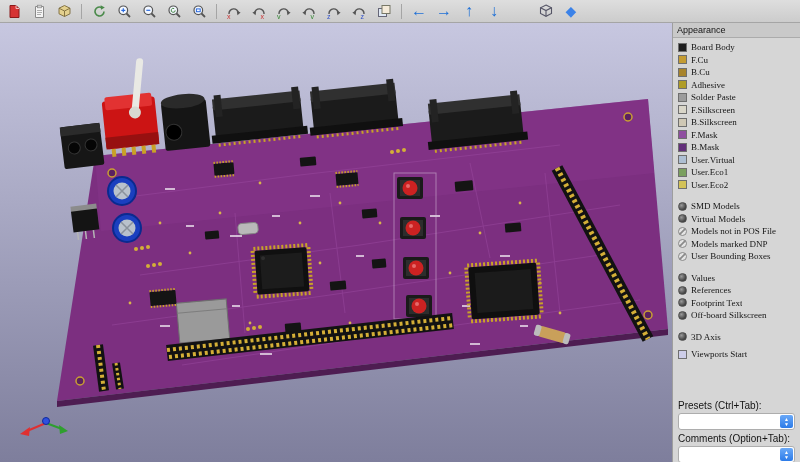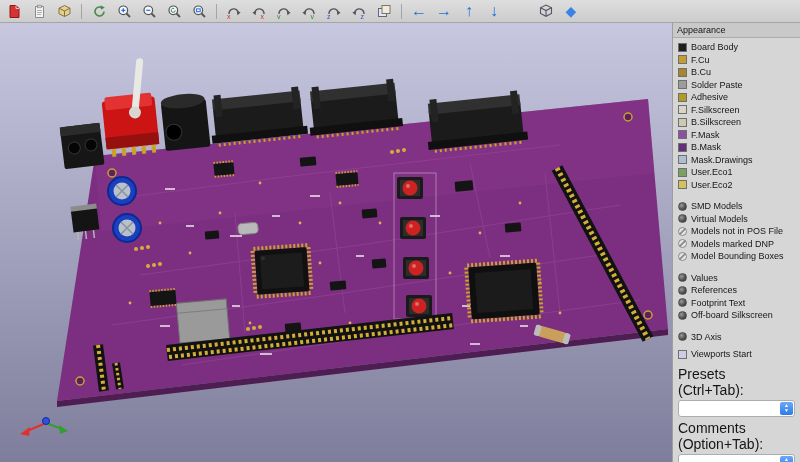--- a/index.html
+++ b/index.html
@@ -13,28 +13,28 @@
   .arrow{color:#1d6fd6;font-size:16px;font-weight:bold;line-height:1;}
   .diamond{color:#3b82e8;font-size:14px;line-height:1;}
   
   .main{flex:1;display:flex;min-height:0;}
   .viewport{position:relative;width:672px;height:440px;background:linear-gradient(#c7c7e0,#7e7e9c);flex:0 0 672px;overflow:hidden;}
   
   .panel{width:127px;height:440px;background:#d6d6d6;border-left:1px solid #9e9e9e;display:flex;flex-direction:column;font-size:9px;color:#151515;overflow:hidden;flex:1;}
   .panel-title{background:#c9c9c9;border-bottom:1px solid #ababab;padding:2px 4px;font-size:9px;flex:0 0 auto;}
   .rows{padding:3px 0 0 5px;flex:0 0 auto;}
   .row{display:flex;align-items:center;height:12.5px;gap:4px;white-space:nowrap;}
-  .rowlabel{overflow:hidden;}
+  .rowlabel{overflow:hidden;font-family:Liberation Serif, serif;}
   .swatch{width:9px;height:9px;border:1px solid #6f6f6f;flex:0 0 9px;box-sizing:border-box;}
   .eye{width:9px;height:9px;border-radius:50%;flex:0 0 9px;background:radial-gradient(circle at 35% 35%,#9a9a9a,#3c3c3c 75%);border:1px solid #4f4f4f;box-sizing:border-box;}
   .eye[data-state="off"]{background:linear-gradient(135deg,#e4e4e4 40%,#8a8a8a 44%,#8a8a8a 56%,#e4e4e4 60%);border:1px solid #8a8a8a;}
   .gap{height:9px;}
   .gap-sm{height:5px;}
   .combos{margin-top:auto;padding:2px 5px 0 5px;flex:0 0 auto;}
-  .combo-label{font-size:14px;margin:3px 0 2px;}
+  .combo-label{font-size:10px;margin:3px 0 2px;}
   .combo{height:17px;background:#ffffff;border:1px solid #adadad;border-radius:3px;position:relative;display:flex;align-items:center;padding-left:4px;box-sizing:border-box;}
   .stepper{position:absolute;right:1px;top:1px;bottom:1px;width:13px;background:linear-gradient(#6aa9f8,#2c7be8);border-radius:2px;color:#fff;display:flex;flex-direction:column;align-items:center;justify-content:center;font-size:5px;line-height:5px;}
 </style>
 </head>
 <body>
 
 <div class="app">
 
   <div class="toolbar">
     <div class="tbtn" title="export-image">
@@ -457,46 +457,46 @@
           </div>
         <div class="row">
             <span class="swatch" style="background-color: rgb(196, 156, 51);"></span>
             <span class="rowlabel">F.Cu</span>
           </div>
         <div class="row">
             <span class="swatch" style="background-color: rgb(168, 132, 44);"></span>
             <span class="rowlabel">B.Cu</span>
           </div>
         <div class="row">
+            <span class="swatch" style="background-color: rgb(175, 156, 39);"></span>
+            <span class="rowlabel">Adhesive</span>
+          </div>
+        <div class="row">
             <span class="swatch" style="background-color: rgb(156, 156, 156);"></span>
             <span class="rowlabel">Solder Paste</span>
           </div>
         <div class="row">
-            <span class="swatch" style="background-color: rgb(175, 156, 39);"></span>
-            <span class="rowlabel">Adhesive</span>
-          </div>
-        <div class="row">
             <span class="swatch" style="background-color: rgb(217, 214, 201);"></span>
             <span class="rowlabel">F.Silkscreen</span>
           </div>
         <div class="row">
             <span class="swatch" style="background-color: rgb(207, 200, 181);"></span>
             <span class="rowlabel">B.Silkscreen</span>
           </div>
         <div class="row">
             <span class="swatch" style="background-color: rgb(143, 79, 160);"></span>
             <span class="rowlabel">F.Mask</span>
           </div>
         <div class="row">
             <span class="swatch" style="background-color: rgb(99, 48, 122);"></span>
             <span class="rowlabel">B.Mask</span>
           </div>
         <div class="row">
             <span class="swatch" style="background-color: rgb(174, 191, 211);"></span>
-            <span class="rowlabel">Mask.Drawings</span>
+            <span class="rowlabel">User.Virtual</span>
           </div>
         <div class="row">
             <span class="swatch" style="background-color: rgb(123, 160, 95);"></span>
             <span class="rowlabel">User.Eco1</span>
           </div>
         <div class="row">
             <span class="swatch" style="background-color: rgb(211, 194, 88);"></span>
             <span class="rowlabel">User.Eco2</span>
           </div>
 
@@ -513,21 +513,21 @@
         <div class="row">
             <span class="eye" data-state="off"></span>
             <span class="rowlabel">Models not in POS File</span>
           </div>
         <div class="row">
             <span class="eye" data-state="off"></span>
             <span class="rowlabel">Models marked DNP</span>
           </div>
         <div class="row">
             <span class="eye" data-state="off"></span>
-            <span class="rowlabel">Model Bounding Boxes</span>
+            <span class="rowlabel">User Bounding Boxes</span>
           </div>
 
         <div class="gap"></div>
 
         <div class="row">
             <span class="eye" data-state="on"></span>
             <span class="rowlabel">Values</span>
           </div>
         <div class="row">
             <span class="eye" data-state="on"></span>

